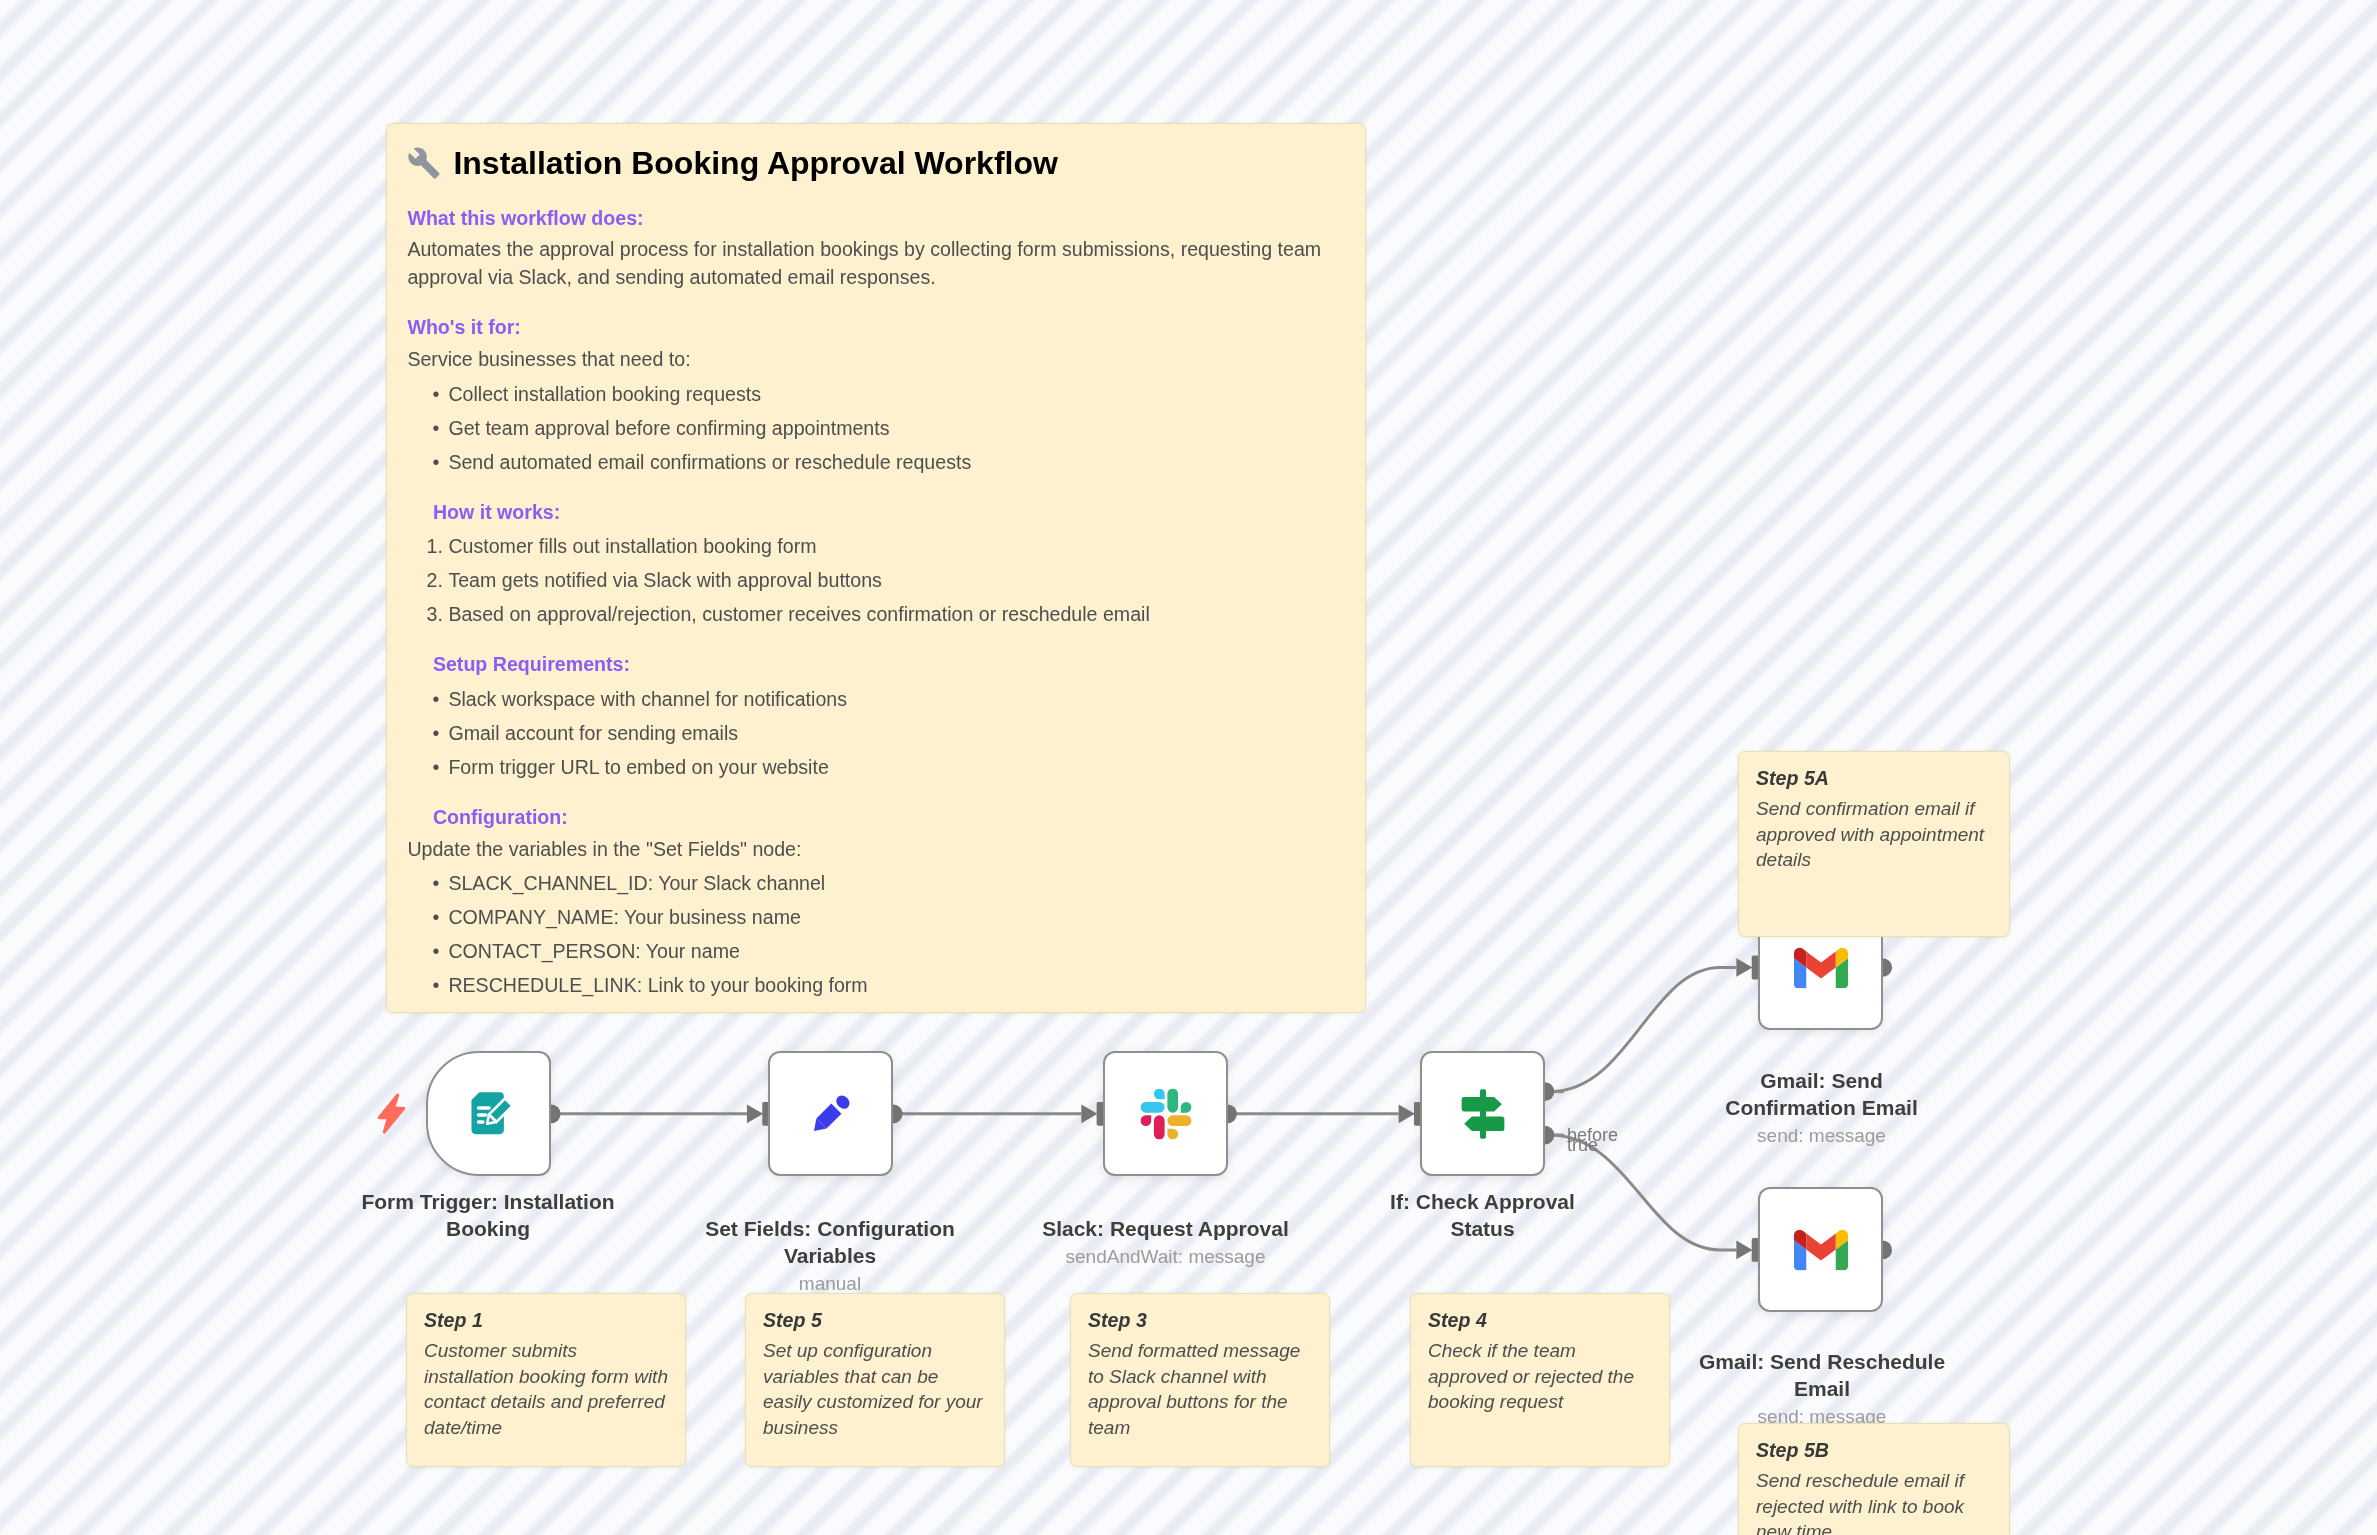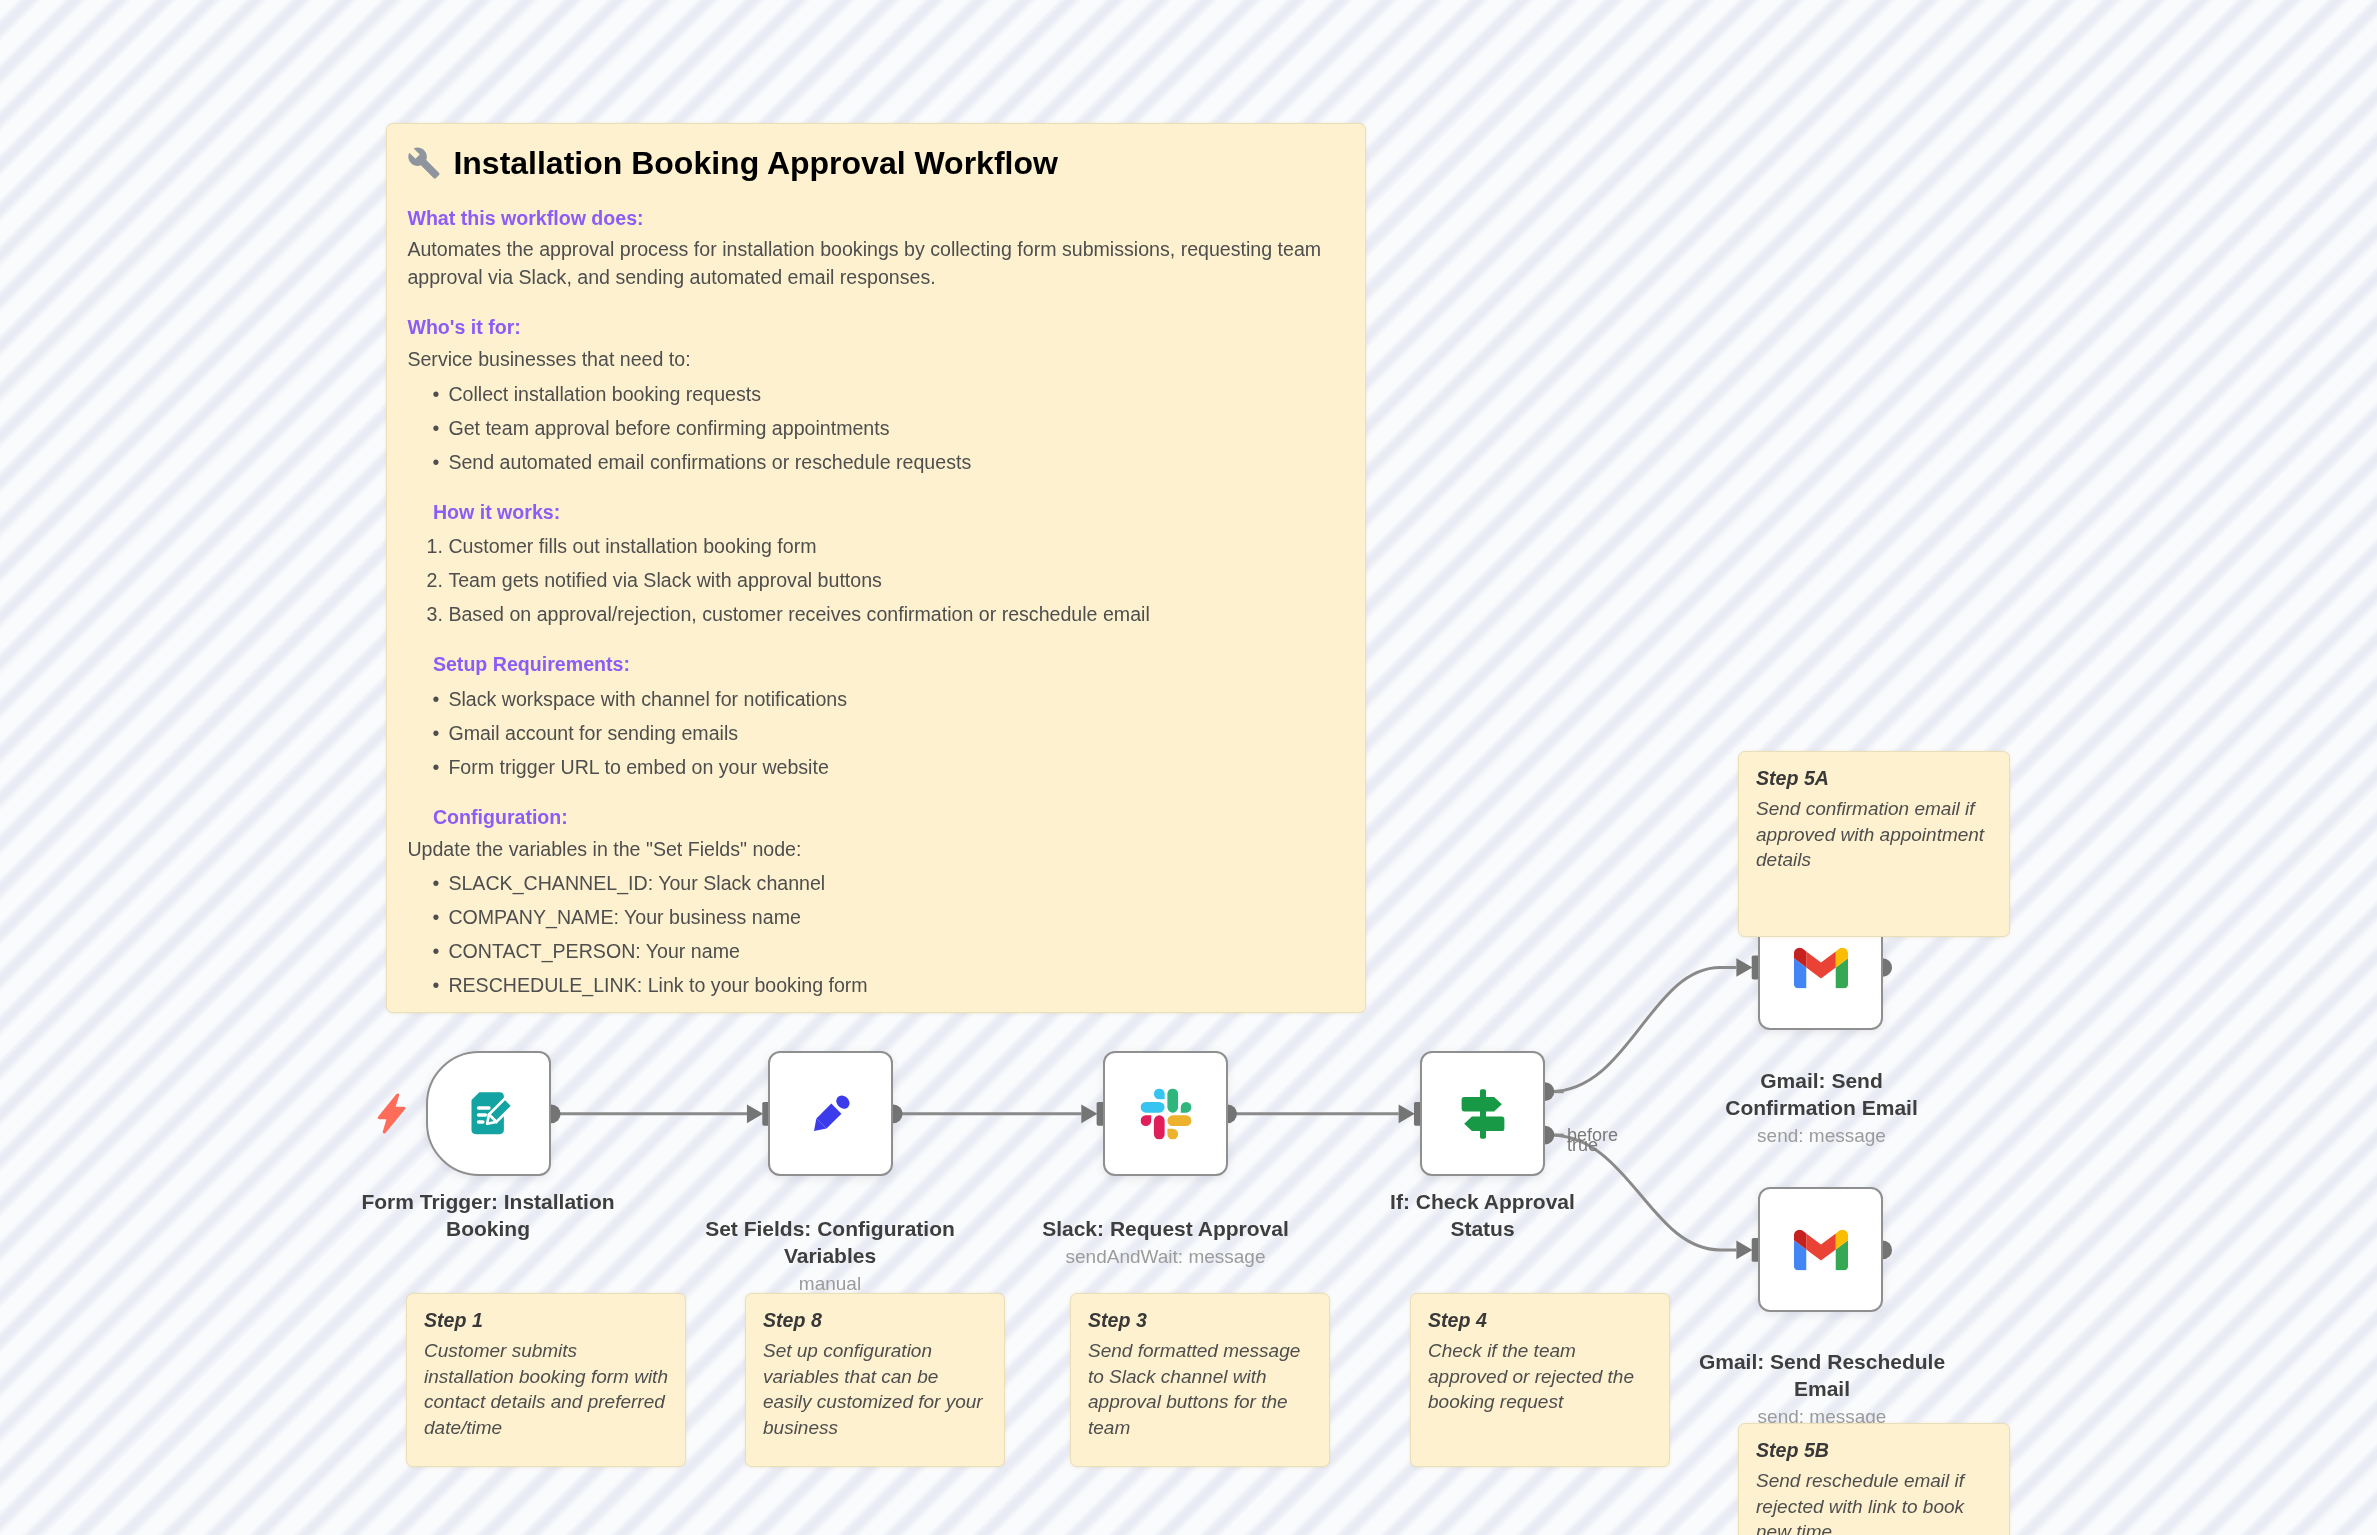--- a/index.html
+++ b/index.html
@@ -214,21 +214,21 @@
     <span>Gmail: Send Reschedule
 Email</span>
     <span class="node-subtitle">send: message</span>
   </div>
 
   <div class="note step-note" style="left:406px;top:1293px;width:280px;height:174px;">
     <div class="sn-h">Step 1</div>
     <div class="sn-b">Customer submits installation booking form with contact details and preferred date/time</div>
   </div>
   <div class="note step-note" style="left:745px;top:1293px;width:260px;height:174px;">
-    <div class="sn-h">Step 8</div>
+    <div class="sn-h">Step 5</div>
     <div class="sn-b">Set up configuration variables that can be easily customized for your business</div>
   </div>
   <div class="note step-note" style="left:1070px;top:1293px;width:260px;height:174px;">
     <div class="sn-h">Step 3</div>
     <div class="sn-b">Send formatted message to Slack channel with approval buttons for the team</div>
   </div>
   <div class="note step-note" style="left:1410px;top:1293px;width:260px;height:174px;">
     <div class="sn-h">Step 4</div>
     <div class="sn-b">Check if the team approved or rejected the booking request</div>
   </div>

